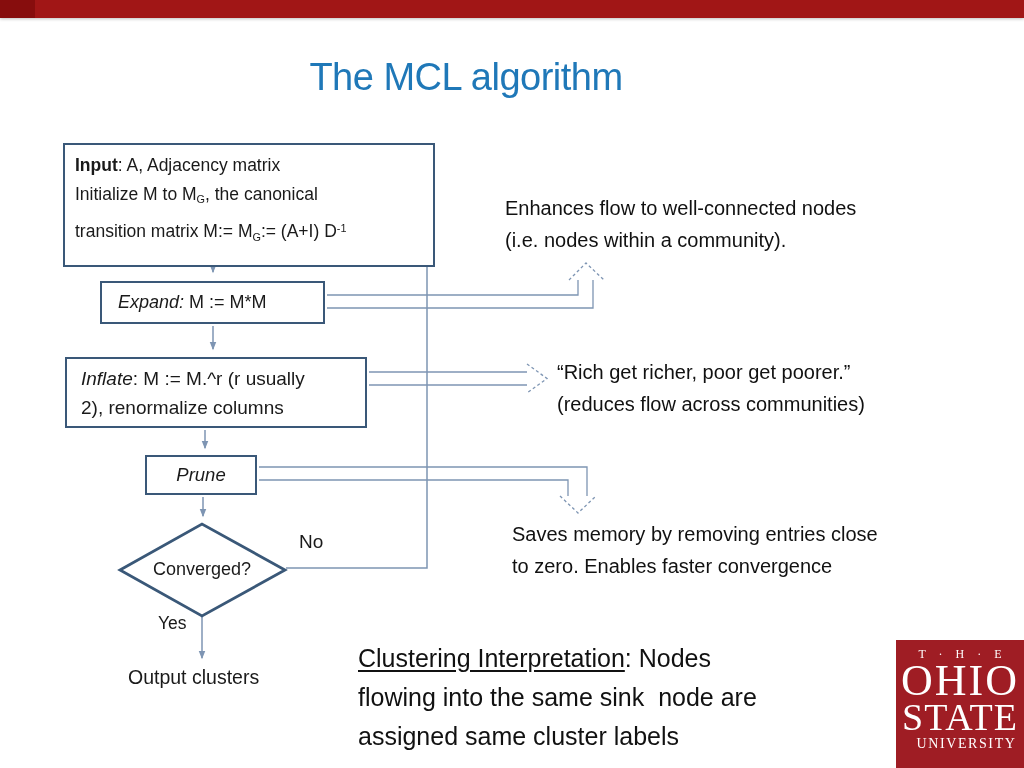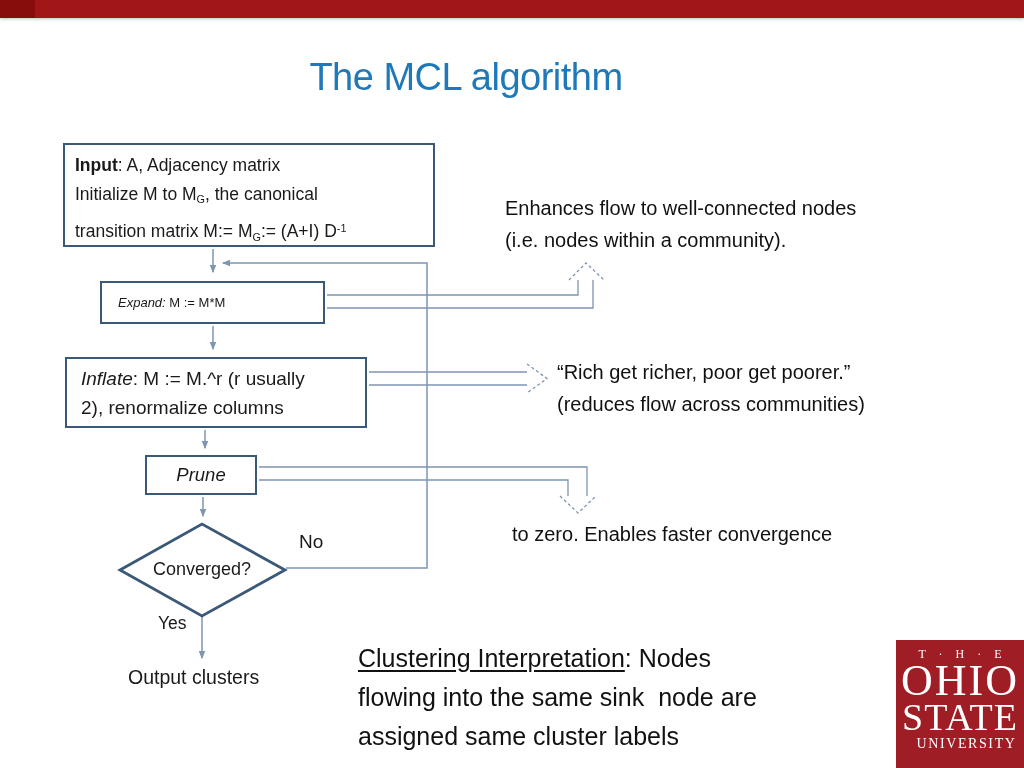--- a/index.html
+++ b/index.html
@@ -34,22 +34,22 @@
 
   svg.connectors { position: absolute; left: 0; top: 0; }
   .dash { stroke-dasharray: 3 2.6; }
 
   
   .box {
     position: absolute; background: #fff;
     border: 2px solid #3A5878;
     font-size: 17.5px;
   }
-  .input-box  { left: 63px;  top: 143px; width: 372px; height: 104px; padding: 6px 10px; line-height: 29px; }
-  .expand-box { left: 100px; top: 281px; width: 225px; height: 43px;  display: flex; align-items: center; padding-left: 16px; font-size: 13px; border-width: 2.5px; }
+  .input-box  { left: 63px;  top: 143px; width: 372px; height: 124px; padding: 6px 10px; line-height: 29px; }
+  .expand-box { left: 100px; top: 281px; width: 225px; height: 43px;  display: flex; align-items: center; padding-left: 16px; font-size: 18px; border-width: 2.5px; }
   .inflate-box{ left: 65px;  top: 357px; width: 302px; height: 71px;  padding: 5px 4px 0 14px; font-size: 19px; line-height: 29px; border-width: 2.5px; }
   .prune-box  { left: 145px; top: 455px; width: 112px; height: 40px;  display: flex; align-items: center; justify-content: center; font-size: 18.5px; border-width: 2px; }
   .b { font-weight: bold; }
   .i { font-style: italic; }
   sub { font-size: 0.62em; vertical-align: -0.3em; }
   sup { font-size: 0.62em; vertical-align: 0.5em; }
 
   .diamond-label {
     position: absolute; left: 118px; top: 559px; width: 168px;
     text-align: center; font-size: 18px;
@@ -153,20 +153,21 @@
     <div>Enhances flow to well-connected nodes</div>
     <div>(i.e. nodes within a community).</div>
   </div>
 
   <div class="note note-inflate">
     <div>“Rich get richer, poor get poorer.”</div>
     <div>(reduces flow across communities)</div>
   </div>
 
   <div class="note note-prune">
+    <div>Saves memory by removing entries close</div>
     <div>to zero. Enables faster convergence</div>
   </div>
 
   <div class="note note-cluster">
     <div><span class="u">Clustering Interpretation</span><span>: Nodes</span></div>
     <div class="pre">flowing into the same sink  node are</div>
     <div>assigned same cluster labels</div>
   </div>
 
   <div class="logo">

